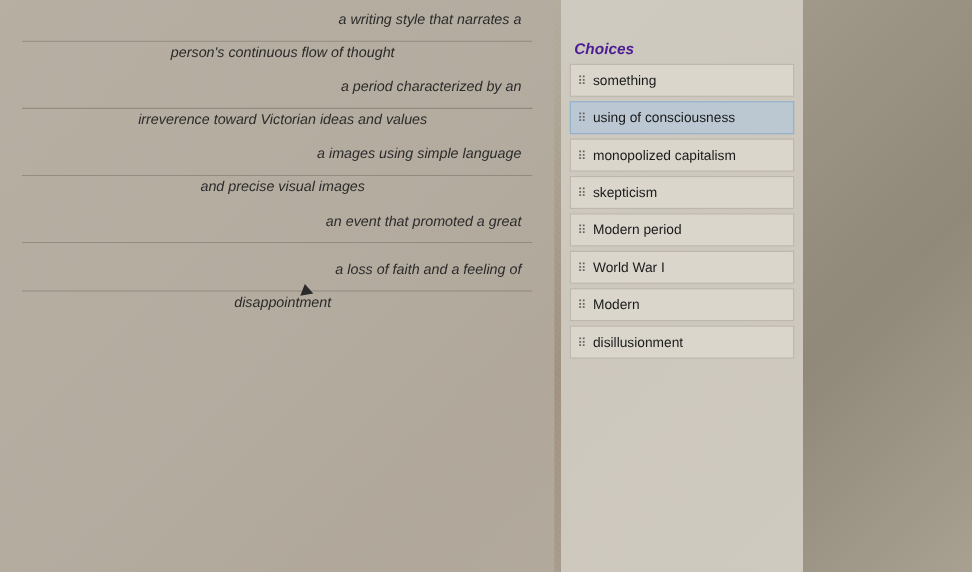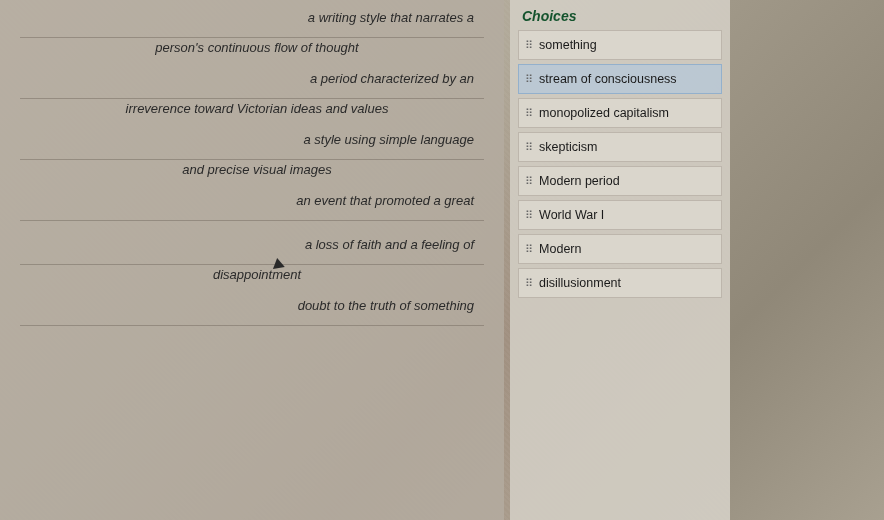--- a/index.html
+++ b/index.html
@@ -77,23 +77,24 @@
       width: 220px;
       height: 520px;
       background: rgba(210, 205, 195, 0.9);
       padding: 8px 8px;
     }
 
     .choices-title {
       font-size: 14px;
       font-style: italic;
       font-weight: bold;
-      color: #14532d;
+      color: #4c1d95;
       margin-bottom: 6px;
       padding-left: 4px;
+      margin-top: 28px;
     }
 
     .choice-item {
       display: flex;
       align-items: center;
       background: rgba(220, 215, 205, 0.9);
       border: 1px solid rgba(160,150,140,0.5);
       margin-bottom: 4px;
       padding: 5px 6px;
       font-size: 12.5px;
@@ -158,59 +159,54 @@
 
   <div class="clue-group">
     <div class="drop-zone drop-line">
       <div class="clue-text">a period characterized by an</div>
     </div>
     <div class="clue-continuation">irreverence toward Victorian ideas and values</div>
   </div>
 
   <div class="clue-group">
     <div class="drop-zone drop-line">
-      <div class="clue-text">a style using simple language</div>
+      <div class="clue-text">a images using simple language</div>
     </div>
     <div class="clue-continuation">and precise visual images</div>
   </div>
 
   <div class="clue-group">
     <div class="drop-zone drop-line">
       <div class="clue-text">an event that promoted a great</div>
     </div>
   </div>
 
   <div class="clue-group">
     <div class="drop-zone drop-line">
       <div class="clue-text">a loss of faith and a feeling of</div>
     </div>
     <div class="clue-continuation">disappointment</div>
   </div>
 
-  <div class="clue-group">
-    <div class="drop-zone drop-line">
-      <div class="clue-text">doubt to the truth of something</div>
-    </div>
-  </div>
 
 
   <div class="cursor-arrow"></div>
 </div>
 
 <div class="choices-panel">
   <div class="choices-title">Choices</div>
 
   <div id="choices-list">
   <div class="choice-item" draggable="true">
         <span class="drag-handle">⠿</span>
         <span class="choice-label">something</span>
       </div>
       <div class="choice-item highlighted" draggable="true">
         <span class="drag-handle">⠿</span>
-        <span class="choice-label">stream of consciousness</span>
+        <span class="choice-label">using of consciousness</span>
       </div>
       <div class="choice-item" draggable="true">
         <span class="drag-handle">⠿</span>
         <span class="choice-label">monopolized capitalism</span>
       </div>
       <div class="choice-item" draggable="true">
         <span class="drag-handle">⠿</span>
         <span class="choice-label">skepticism</span>
       </div>
       <div class="choice-item" draggable="true">

